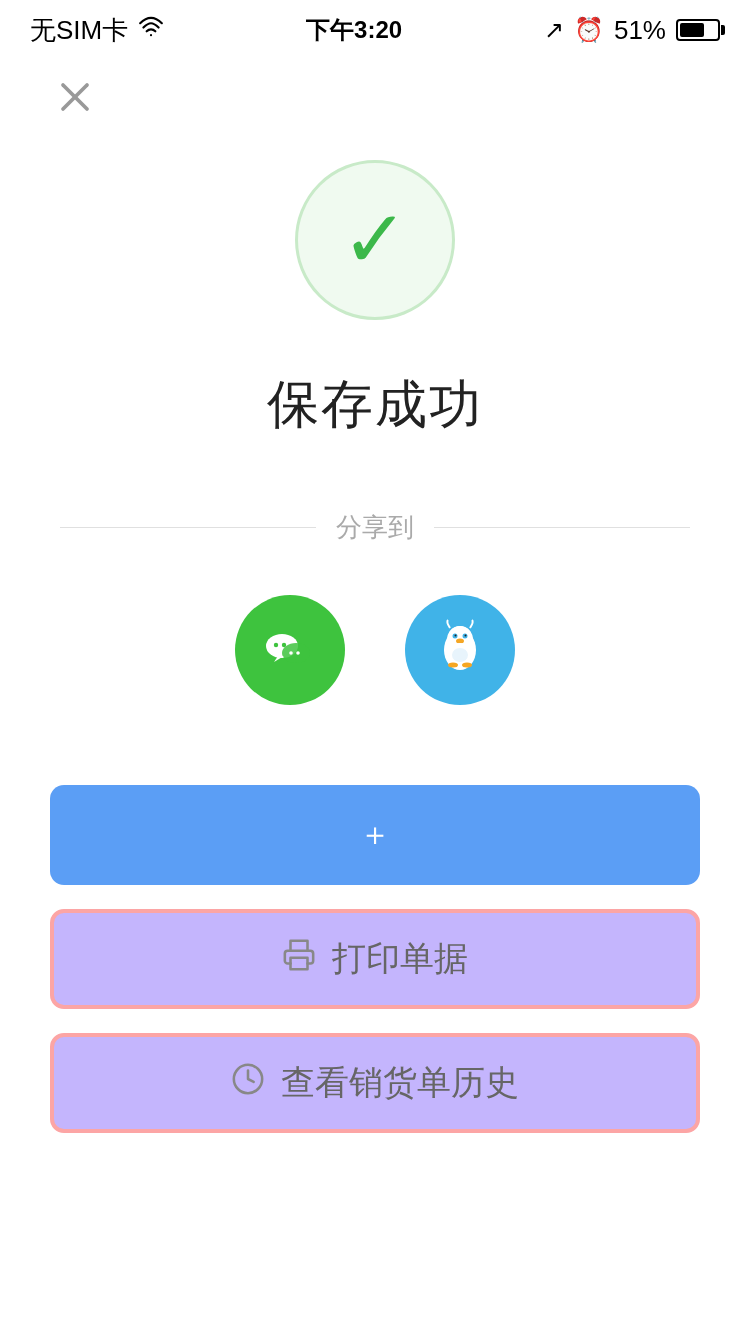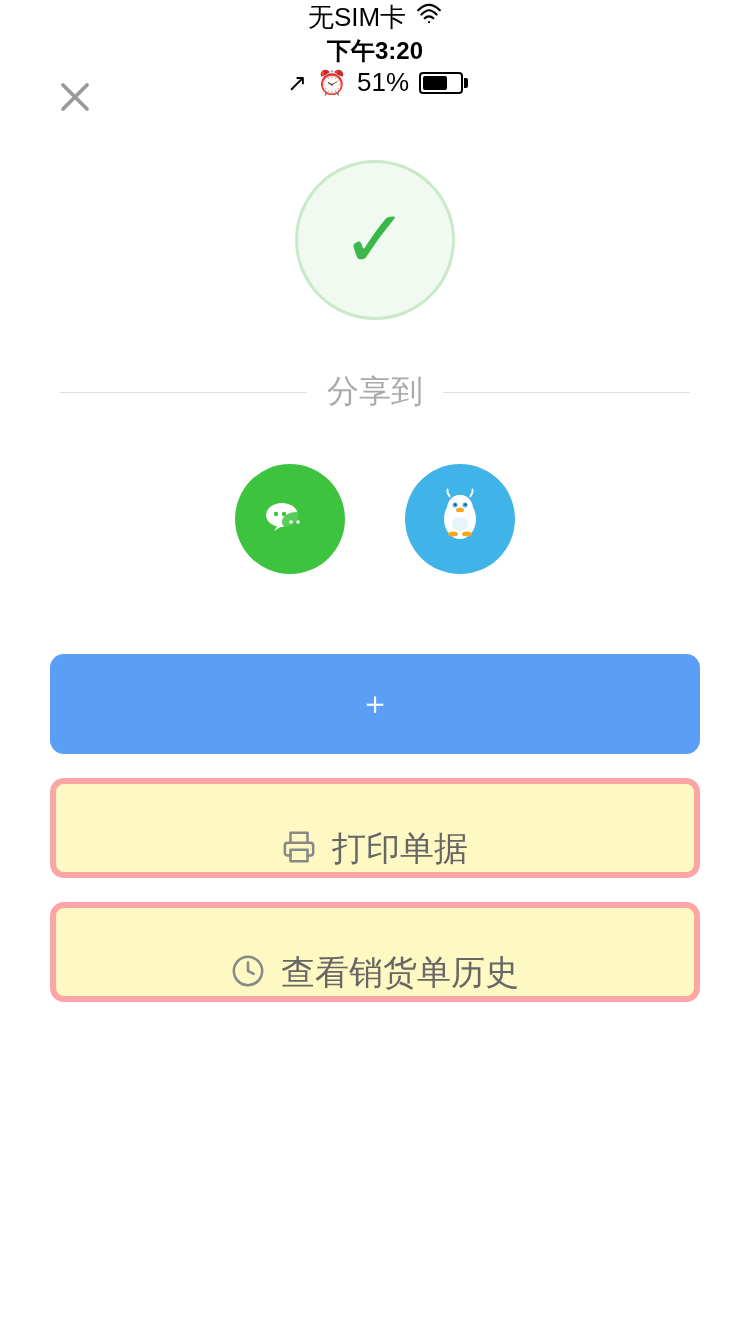--- a/index.html
+++ b/index.html
@@ -13,21 +13,20 @@
     }
 
     
     .status-bar {
       display: flex;
       justify-content: space-between;
       align-items: center;
       padding: 0 30px;
       height: 60px;
       background: #fff;
-      flex-direction: column;
     }
     .status-left {
       display: flex;
       align-items: center;
       gap: 10px;
       font-size: 26px;
       color: #000;
     }
     .status-center {
       font-size: 24px;
@@ -129,21 +128,21 @@
       padding: 0 60px;
       margin-bottom: 50px;
     }
     .divider-line {
       flex: 1;
       height: 1px;
       background: #e0e0e0;
     }
     .divider-text {
       padding: 0 20px;
-      font-size: 32px;
+      font-size: 26px;
       color: #aaa;
     }
 
     
     .share-icons {
       display: flex;
       gap: 60px;
       margin-bottom: 80px;
     }
     .share-icon-btn {
@@ -183,24 +182,23 @@
       font-size: 34px;
       cursor: pointer;
       border: none;
       outline: none;
     }
     .btn-primary {
       background: #5b9ef5;
       color: #fff;
     }
     .btn-secondary {
-      background: #fef9c3;
+      background: #c4b5fd;
       color: #666;
-      border: 6px solid #fca5a5;
-      align-items: flex-end;
+      border: 4px solid #fca5a5;
     }
     .btn-icon {
       font-size: 32px;
     }
 
     
     .wechat-svg, .qq-svg {
       width: 64px;
       height: 64px;
     }
@@ -237,20 +235,21 @@
     <line x1="20" y1="4" x2="4" y2="20"></line>
   </svg>
 </div>
 
 <div class="main-content">
 
   <div class="success-circle">
     <span class="checkmark">✓</span>
   </div>
 
+  <div class="success-title">保存成功</div>
 
   <div class="share-divider">
     <div class="divider-line"></div>
     <span class="divider-text">分享到</span>
     <div class="divider-line"></div>
   </div>
 
   <div class="share-icons">
 
     <button class="share-icon-btn wechat-btn">

